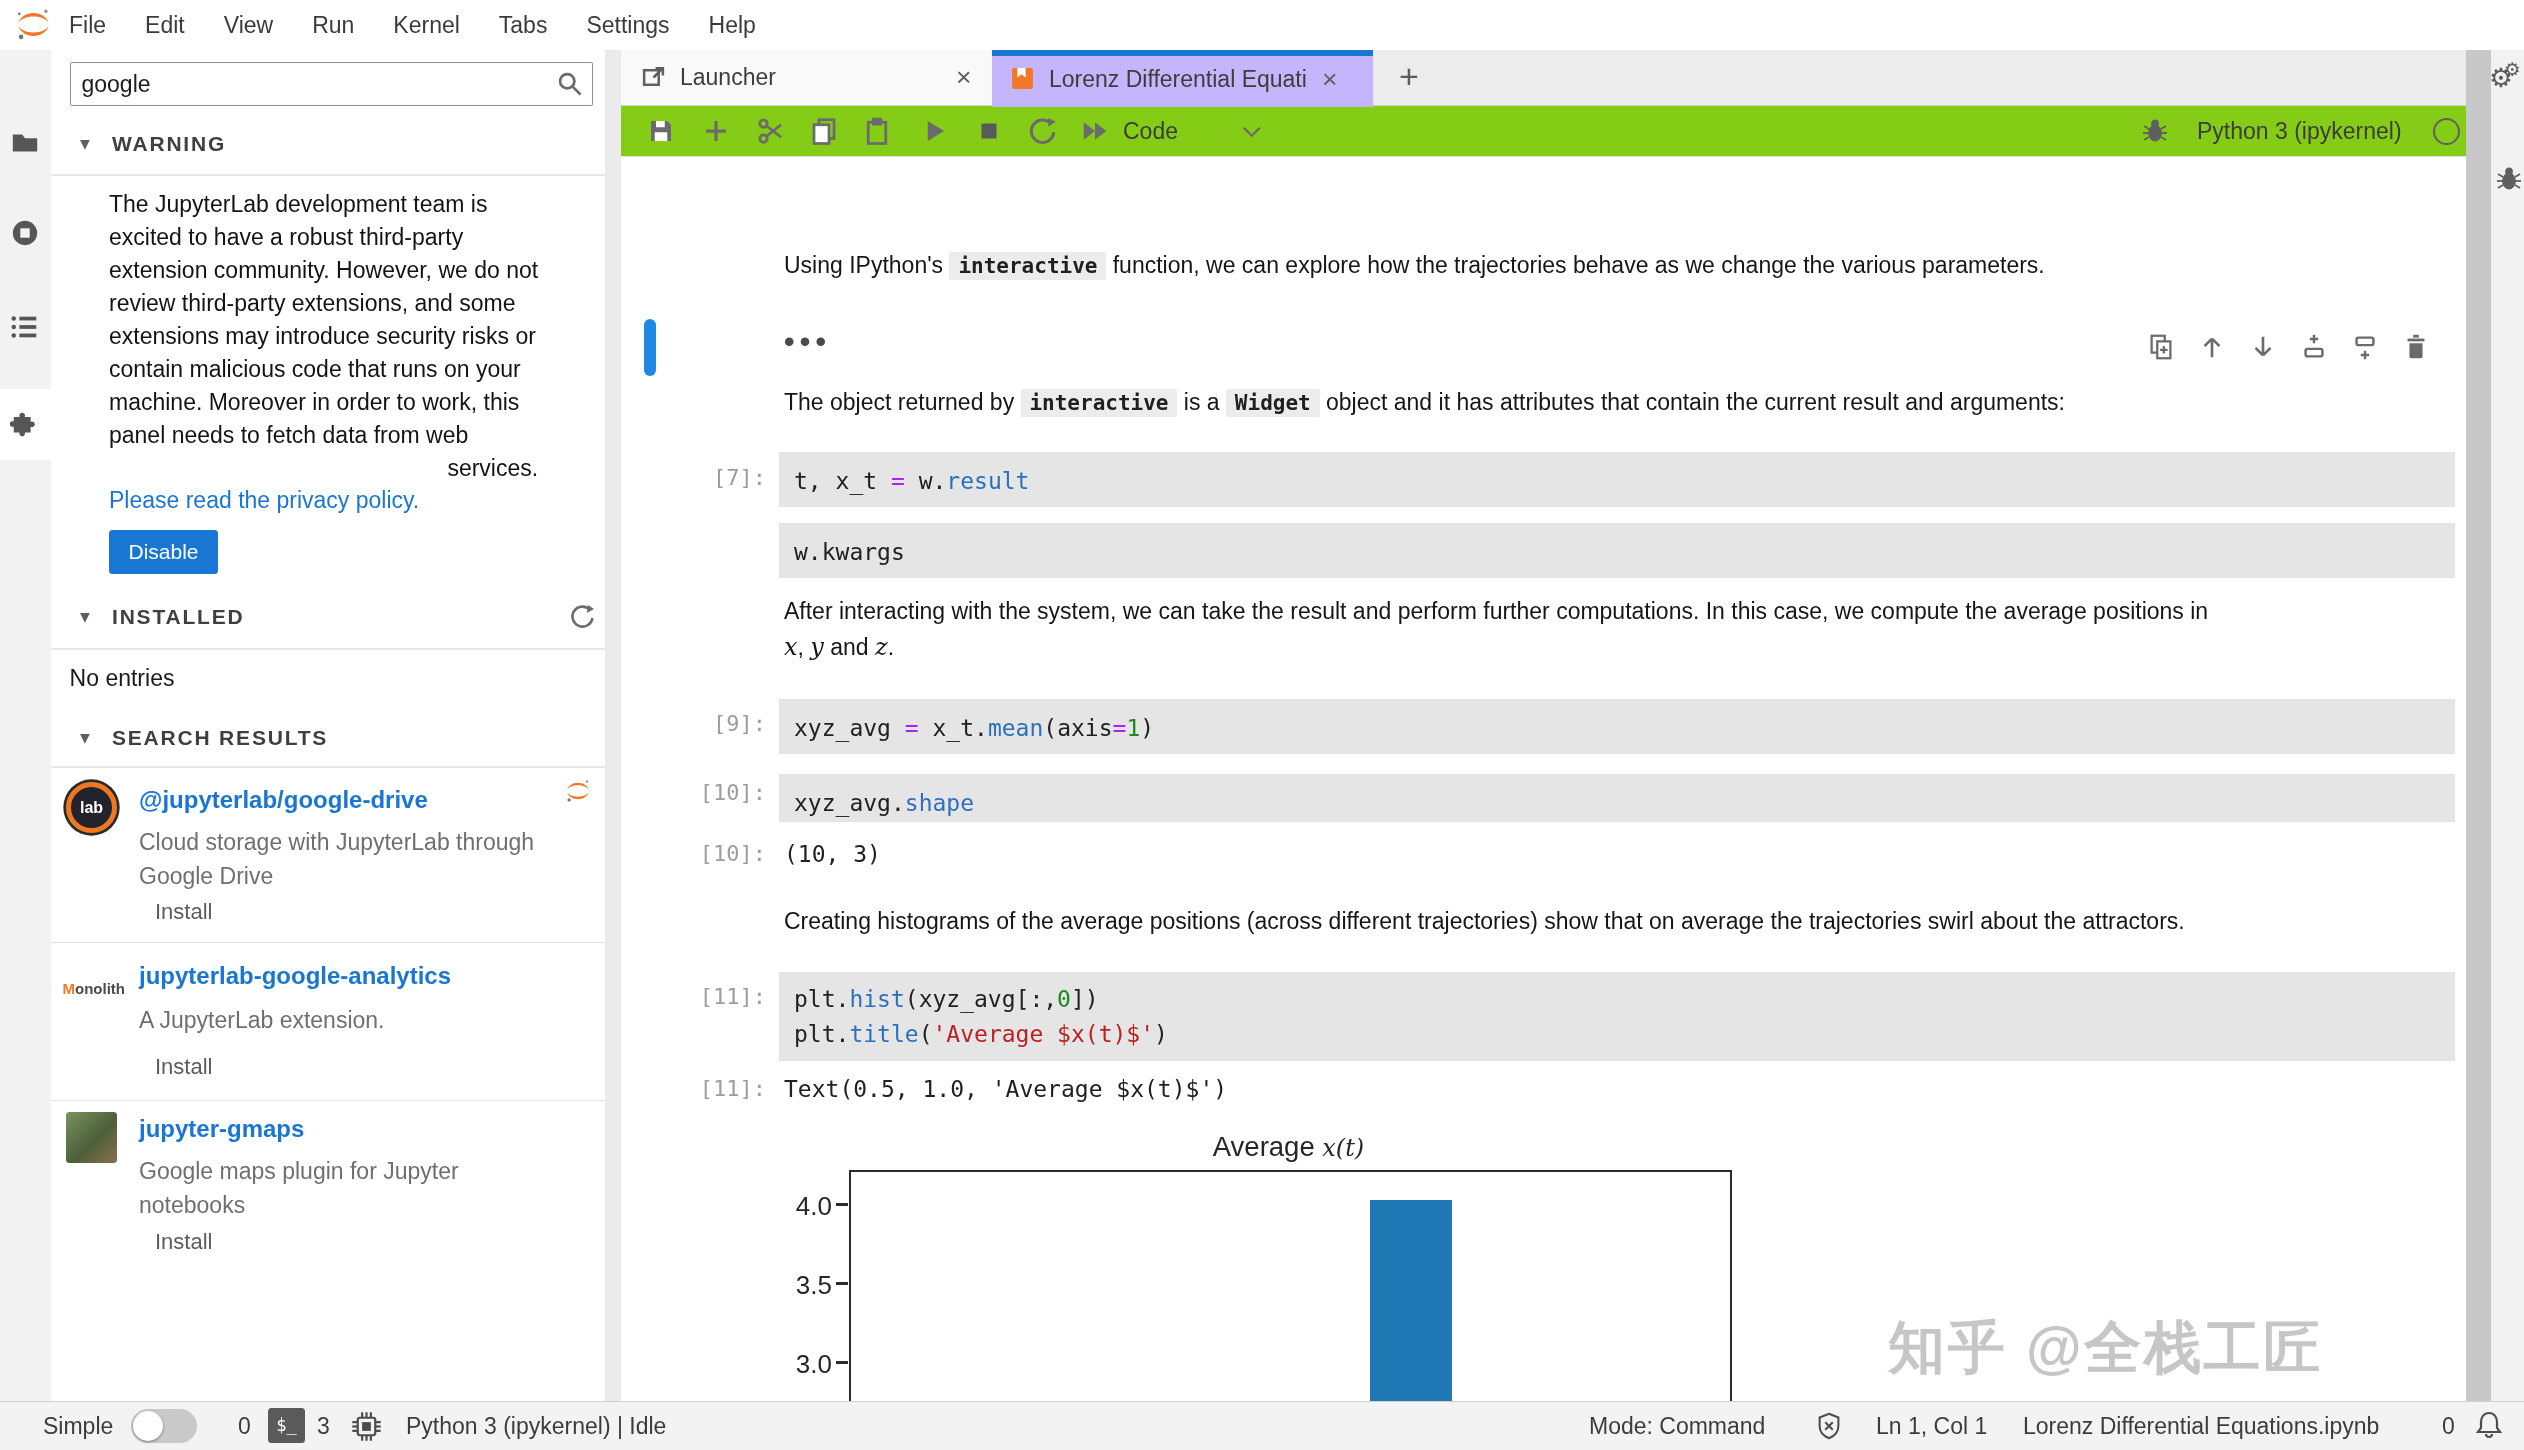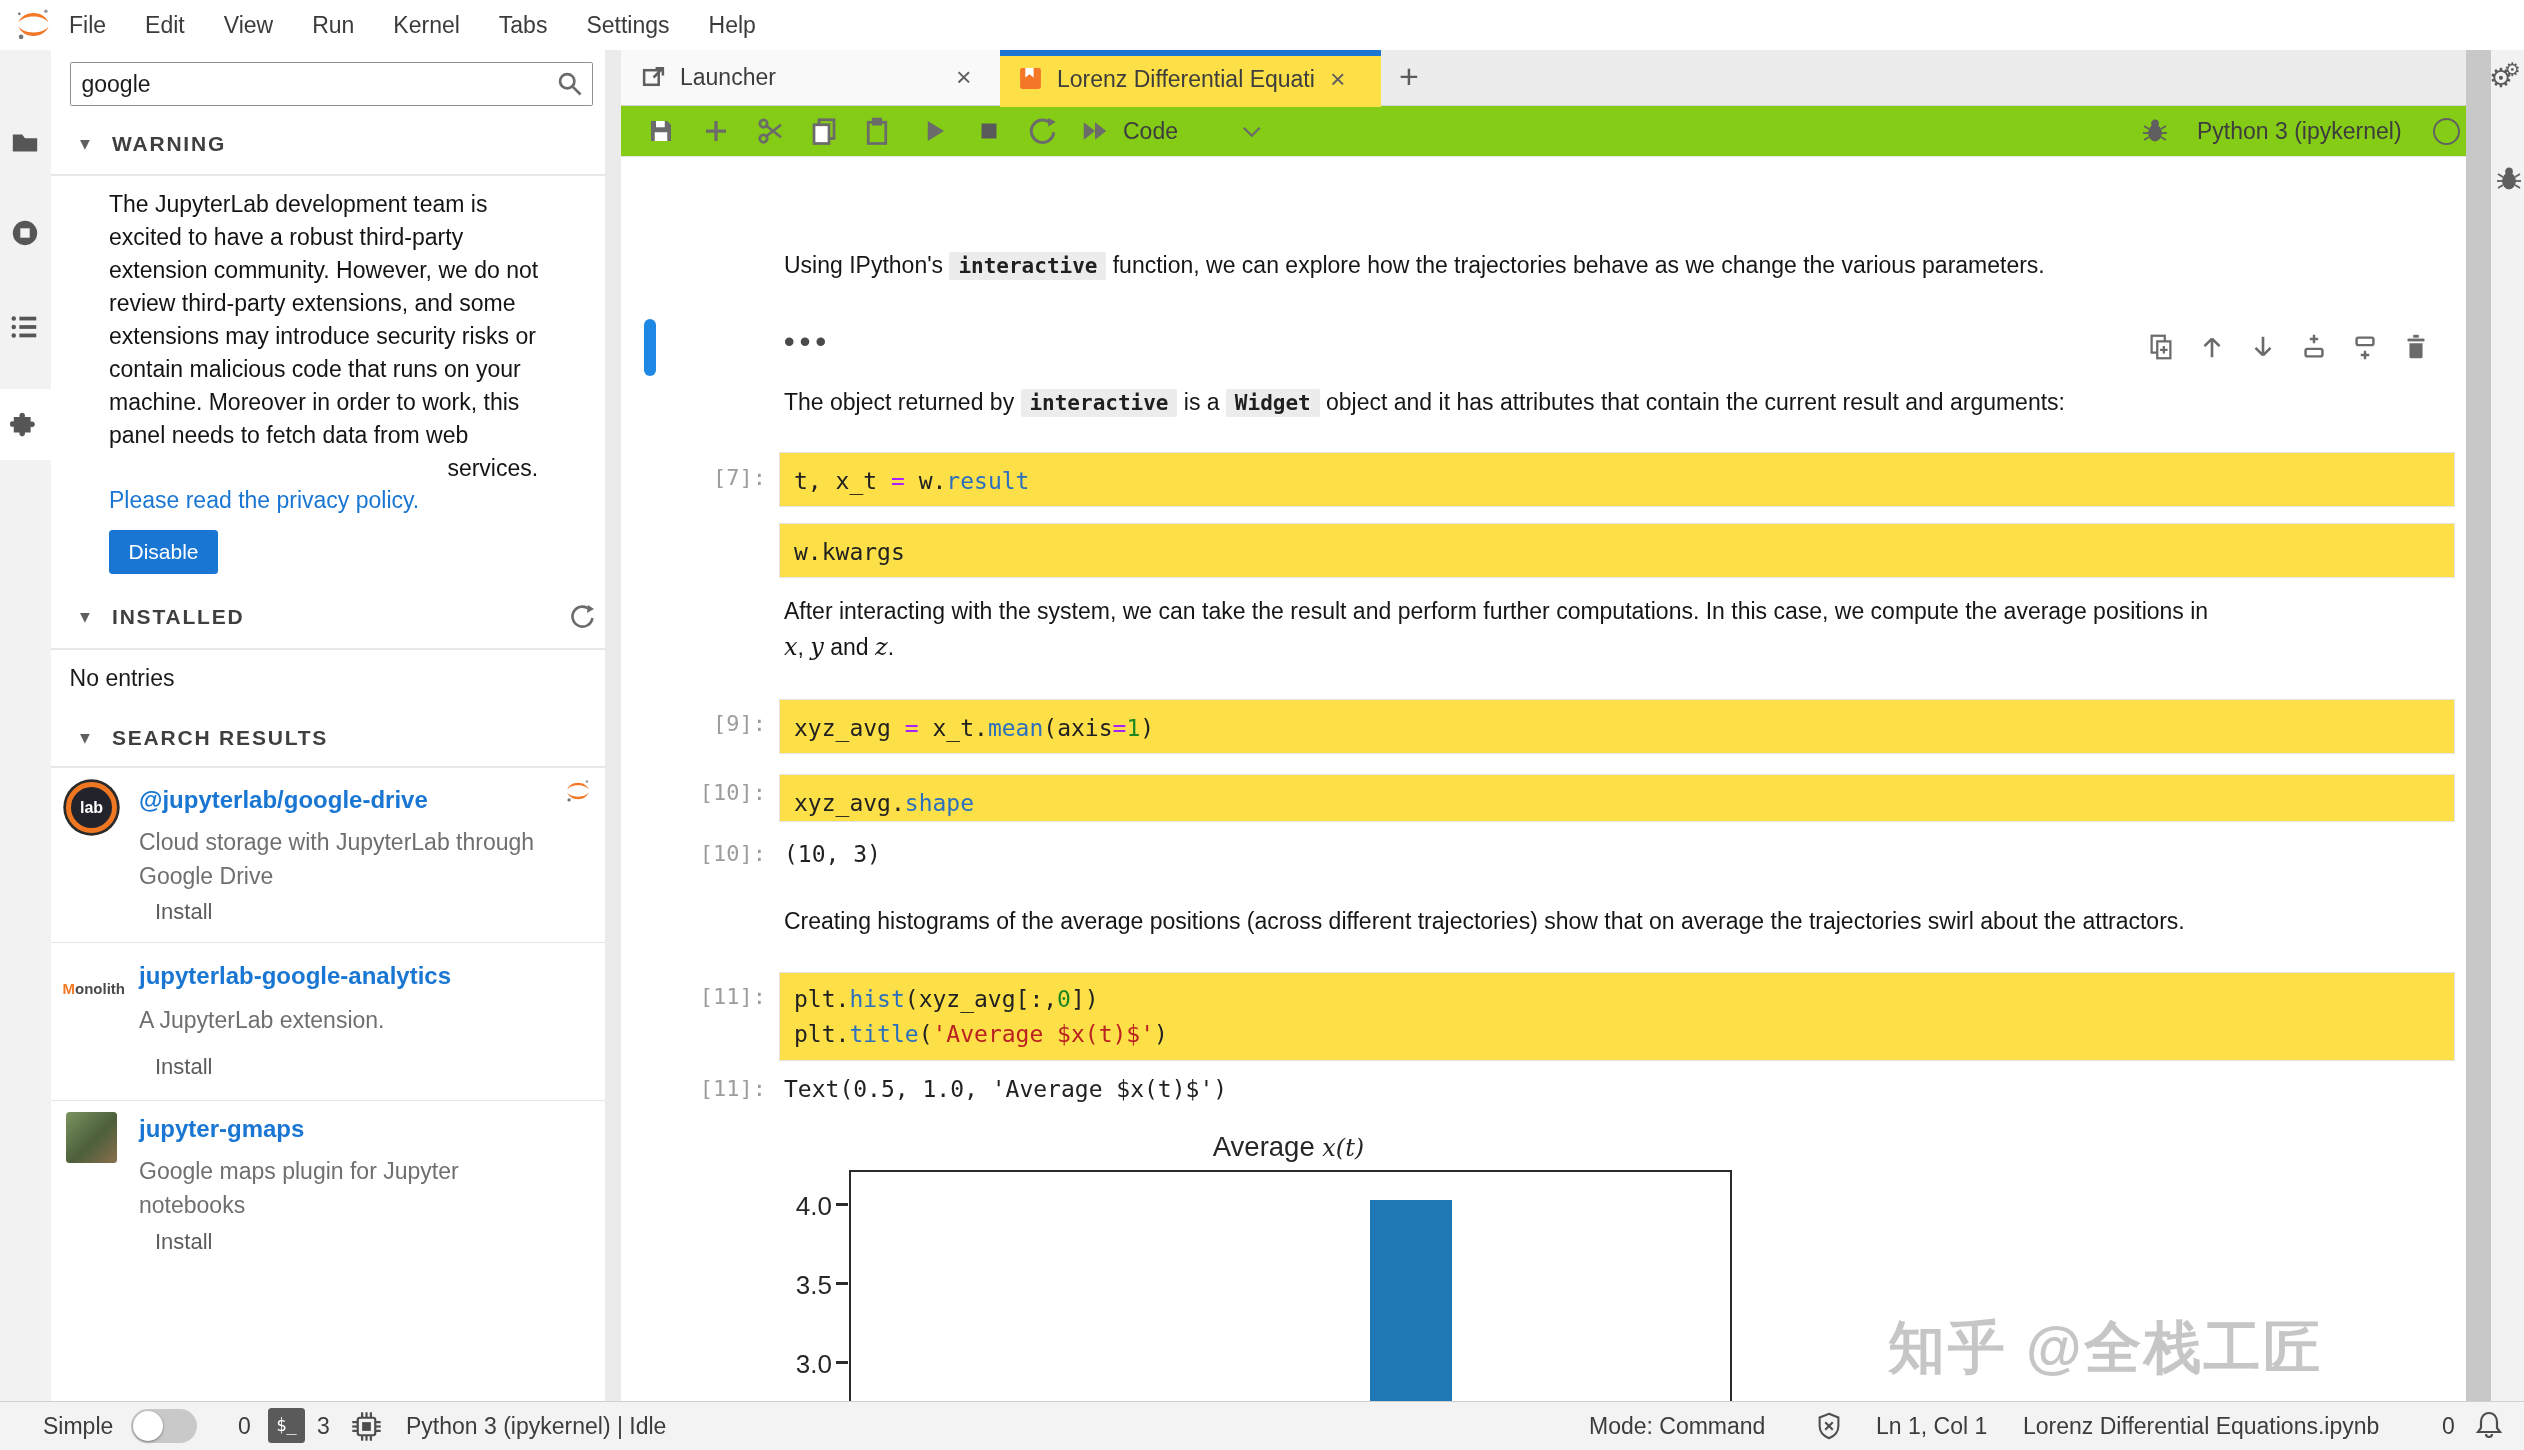--- a/index.html
+++ b/index.html
@@ -42,21 +42,21 @@
   #monolith-badge{left:11.5px;top:26.6px;width:73px;height:35px;font-size:15px;font-weight:700;
                   color:#4a4a4a;line-height:35px;}
   #monolith-badge::first-letter{color:#ef7a24;}
   #gmaps-avatar{left:15px;top:10.6px;width:51px;height:51px;border-radius:3.5px;
                 background:linear-gradient(135deg,#7a9460,#4c5f3a 55%,#8a6f4d);}
   #splitter{left:605px;top:50px;width:16px;height:1351px;background:#ebebeb;}
 
   
   #tabbar{left:621px;top:50px;width:1846px;height:55px;background:#ececec;border-bottom:1.8px solid #d2d2d2;}
   #tab-launcher{left:0;top:0;width:379px;height:55px;background:#f9f9f9;border-right:0.9px solid #d8d8d8;}
-  #tab-active{left:379px;top:0;width:381px;height:57px;background:#fde047;z-index:2;}
+  #tab-active{left:371px;top:0;width:381px;height:57px;background:#c4b5fd;z-index:2;}
   #tab-active-bar{left:0;top:0;width:381px;height:6.2px;background:#1976d2;}
   .tab-label{font-size:23px;color:#3d3d3d;line-height:55px;white-space:nowrap;overflow:hidden;}
   .tab-close{font-size:26.6px;color:#5f5f5f;line-height:55px;cursor:pointer;}
   #new-tab-btn{left:778px;top:0px;font-size:34px;color:#5c5c5c;line-height:53px;cursor:pointer;}
 
   
   #nb-toolbar{left:621px;top:106px;width:1846px;height:50px;background:#84cc16;border-bottom:1.8px solid #e3e3e3;}
   .tb-ic{top:9.8px;width:30px;height:30px;cursor:pointer;}
   #celltype-label{left:502px;top:0;font-size:23px;color:#3d3d3d;line-height:50px;cursor:pointer;}
   #celltype-chevron{left:621px;top:19.5px;width:19.5px;height:12.4px;cursor:pointer;}
@@ -67,21 +67,21 @@
   
   #content{left:621px;top:158px;width:1846px;height:1243px;background:#fff;overflow:hidden;}
   .md{font-size:23px;color:#161616;white-space:nowrap;}
   .tk-c{font-family:"DejaVu Sans Mono",monospace;font-size:21px;background:#ececec;
         padding:1.8px 8.9px;border-radius:1.8px;color:#1f1f1f;font-weight:bold;}
   .tk-m{font-family:"DejaVu Serif",serif;font-style:italic;font-size:24px;}
   .tk-o{color:#aa22ff;}
   .tk-f{color:#2b6fbe;}
   .tk-n{color:#1d8821;}
   .tk-s{color:#ba2121;}
-  .code-box{left:158px;width:1676px;background:#fde047;border:0.9px solid #e3e3e3;box-sizing:border-box;
+  .code-box{left:158px;width:1676px;background:#e5e5e5;border:0.9px solid #e3e3e3;box-sizing:border-box;
             font-family:"DejaVu Sans Mono",monospace;font-size:23px;color:#212121;cursor:text;}
   .code-line{white-space:pre;line-height:35px;}
   .prompt{left:0;width:145px;text-align:right;font-family:"DejaVu Sans Mono",monospace;
           font-size:22px;color:#9d9d9d;white-space:pre;}
   .out-text{font-family:"DejaVu Sans Mono",monospace;font-size:23px;color:#212121;white-space:pre;}
   #active-cell-bar{left:23px;top:161px;width:12.4px;height:57px;background:#1e88e5;border-radius:6.2px;}
   #collapsed-dots{left:163px;top:167px;font-size:30px;font-weight:700;color:#4a4a4a;letter-spacing:5.3px;cursor:pointer;}
   #cell-toolbar{left:1525px;top:174px;display:flex;gap:21px;}
   .ct-ic{width:30px;height:30px;cursor:pointer;}
 

